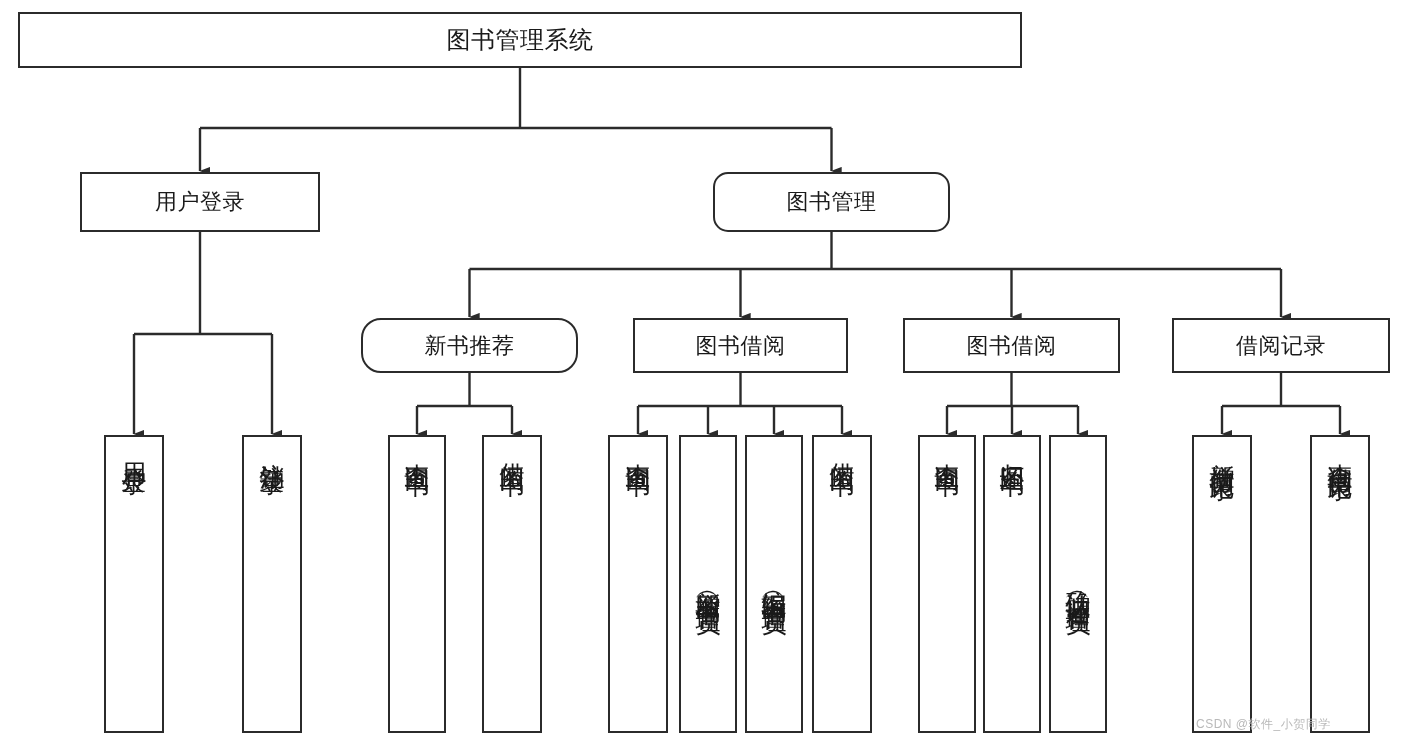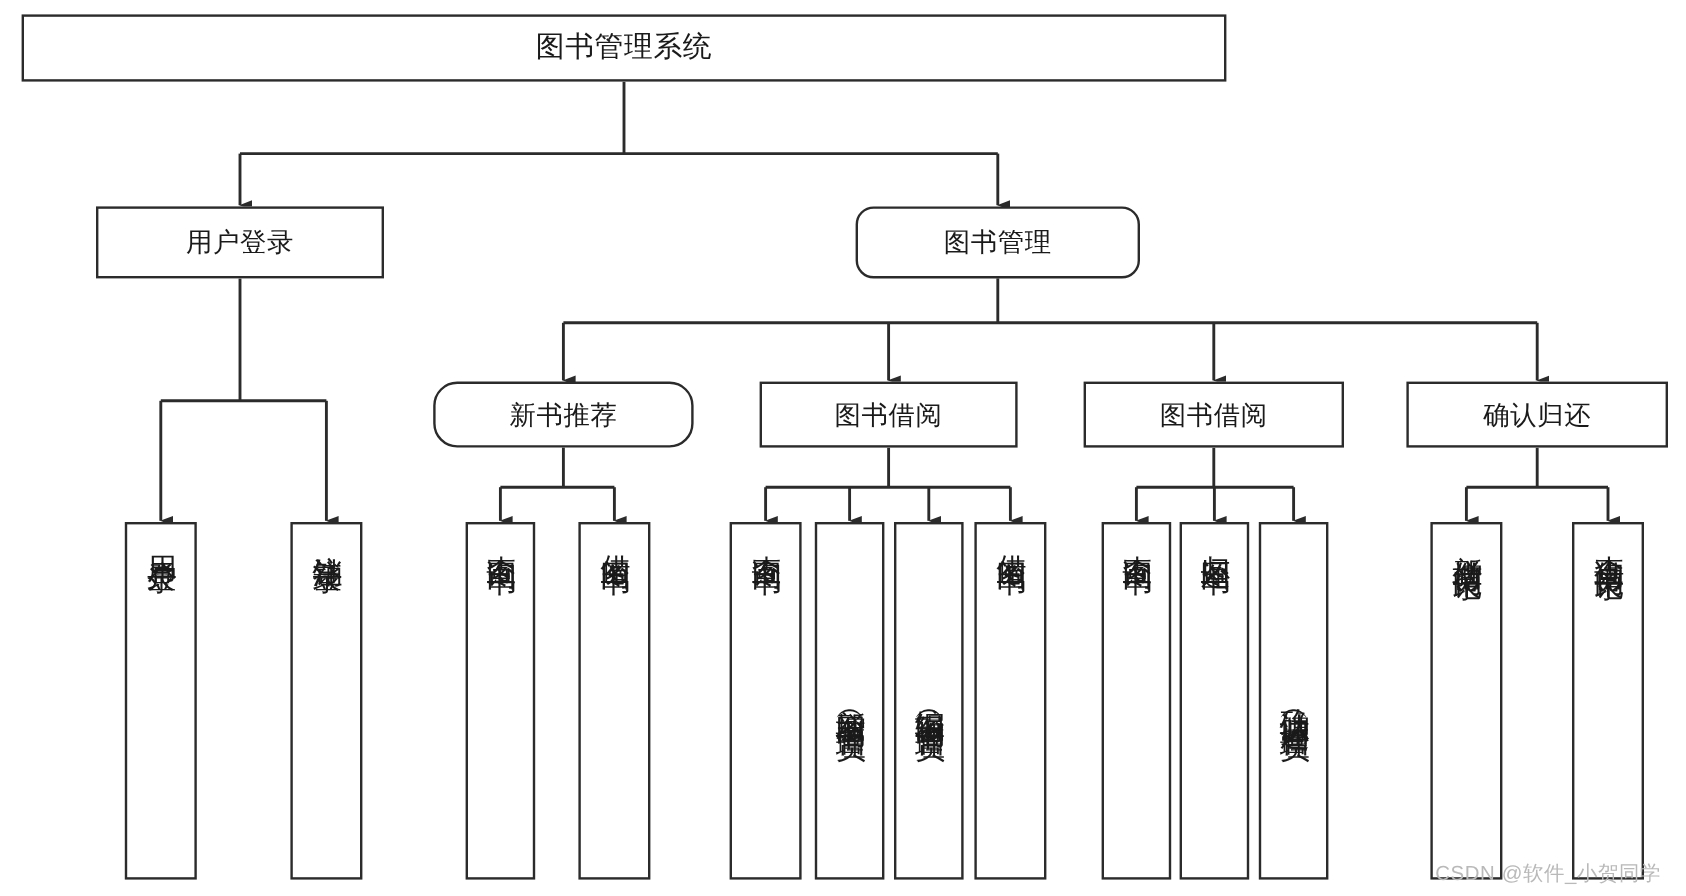--- a/index.html
+++ b/index.html
@@ -66,21 +66,21 @@
     height: auto;
     max-height: 100%;
   }
   .node.vert.tall-fill {
     align-items: center;
     padding-top: 0;
   }
   .watermark {
     position: absolute;
     color: #b9b9b9;
-    font-size: 17px;
+    font-size: 12px;
     white-space: nowrap;
     letter-spacing: 0.5px;
     pointer-events: none;
   }
 </style>
 </head>
 <body>
 
 <div id="canvas">
   <svg id="edges" viewBox="0 0 1405 747" xmlns="http://www.w3.org/2000/svg">
@@ -139,21 +139,21 @@
       <div class="node horiz" style="left: 361px; top: 318px; width: 217px; height: 55px; border-radius: 20px;">
         <span class="node-label">新书推荐</span>
       </div>
       <div class="node horiz" style="left: 633px; top: 318px; width: 215px; height: 55px;">
         <span class="node-label">图书借阅</span>
       </div>
       <div class="node horiz" style="left: 903px; top: 318px; width: 217px; height: 55px;">
         <span class="node-label">图书借阅</span>
       </div>
       <div class="node horiz" style="left: 1172px; top: 318px; width: 218px; height: 55px;">
-        <span class="node-label">确认归还</span>
+        <span class="node-label">借阅记录</span>
       </div>
       <div class="node vert" style="left: 104px; top: 435px; width: 60px; height: 298px;">
         <span class="node-label" style="font-size: 25px;">用户登录</span>
       </div>
       <div class="node vert" style="left: 242px; top: 435px; width: 60px; height: 298px;">
         <span class="node-label" style="font-size: 25px;">注销登录</span>
       </div>
       <div class="node vert" style="left: 388px; top: 435px; width: 58px; height: 298px;">
         <span class="node-label" style="font-size: 25px;">查询图书</span>
       </div>

